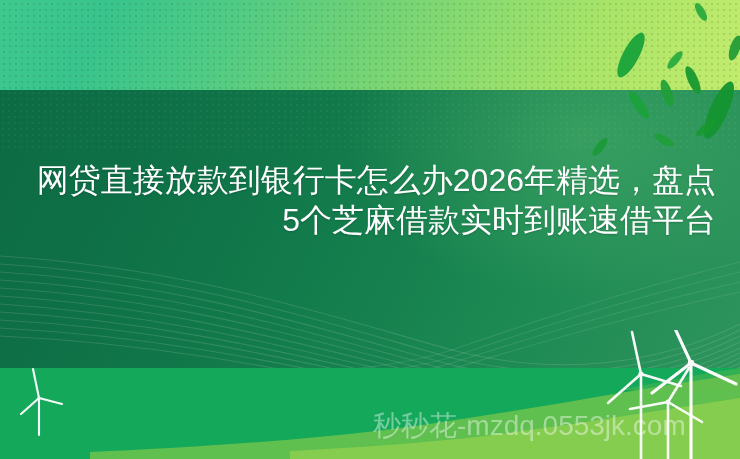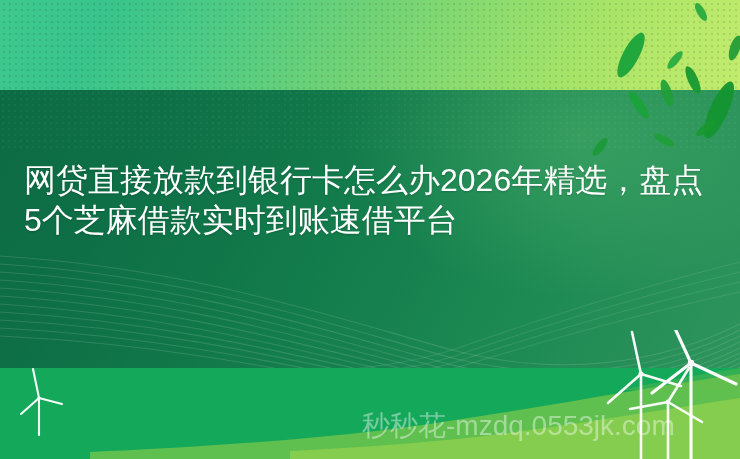--- a/index.html
+++ b/index.html
@@ -77,34 +77,34 @@
   
   .leaves{ position:absolute; left:0; top:0; width:740px; height:190px; pointer-events:none; }
 
   
   .mills-bot{ position:absolute; left:0; top:330px; width:740px; height:129px; pointer-events:none; }
 
   
   .title{
     position:absolute;
     left:24px; top:160px; width:692px;
-    text-align:left;
+    text-align:right;
     color:#ffffff;
     font-size:32px;
     line-height:40px;
     letter-spacing:0px;
     font-weight:400;
     text-shadow:0 1px 2px rgba(0,0,0,.18);
     white-space:pre-line;
   }
 
   
   .watermark{
     position:absolute;
-    left:362px; top:408px;
+    left:373px; top:408px;
     font-size:28px;
     line-height:36px;
     color:rgba(255,255,255,.42);
     white-space:nowrap;
     letter-spacing:0px;
   }
 </style>
 </head>
 <body>
 

